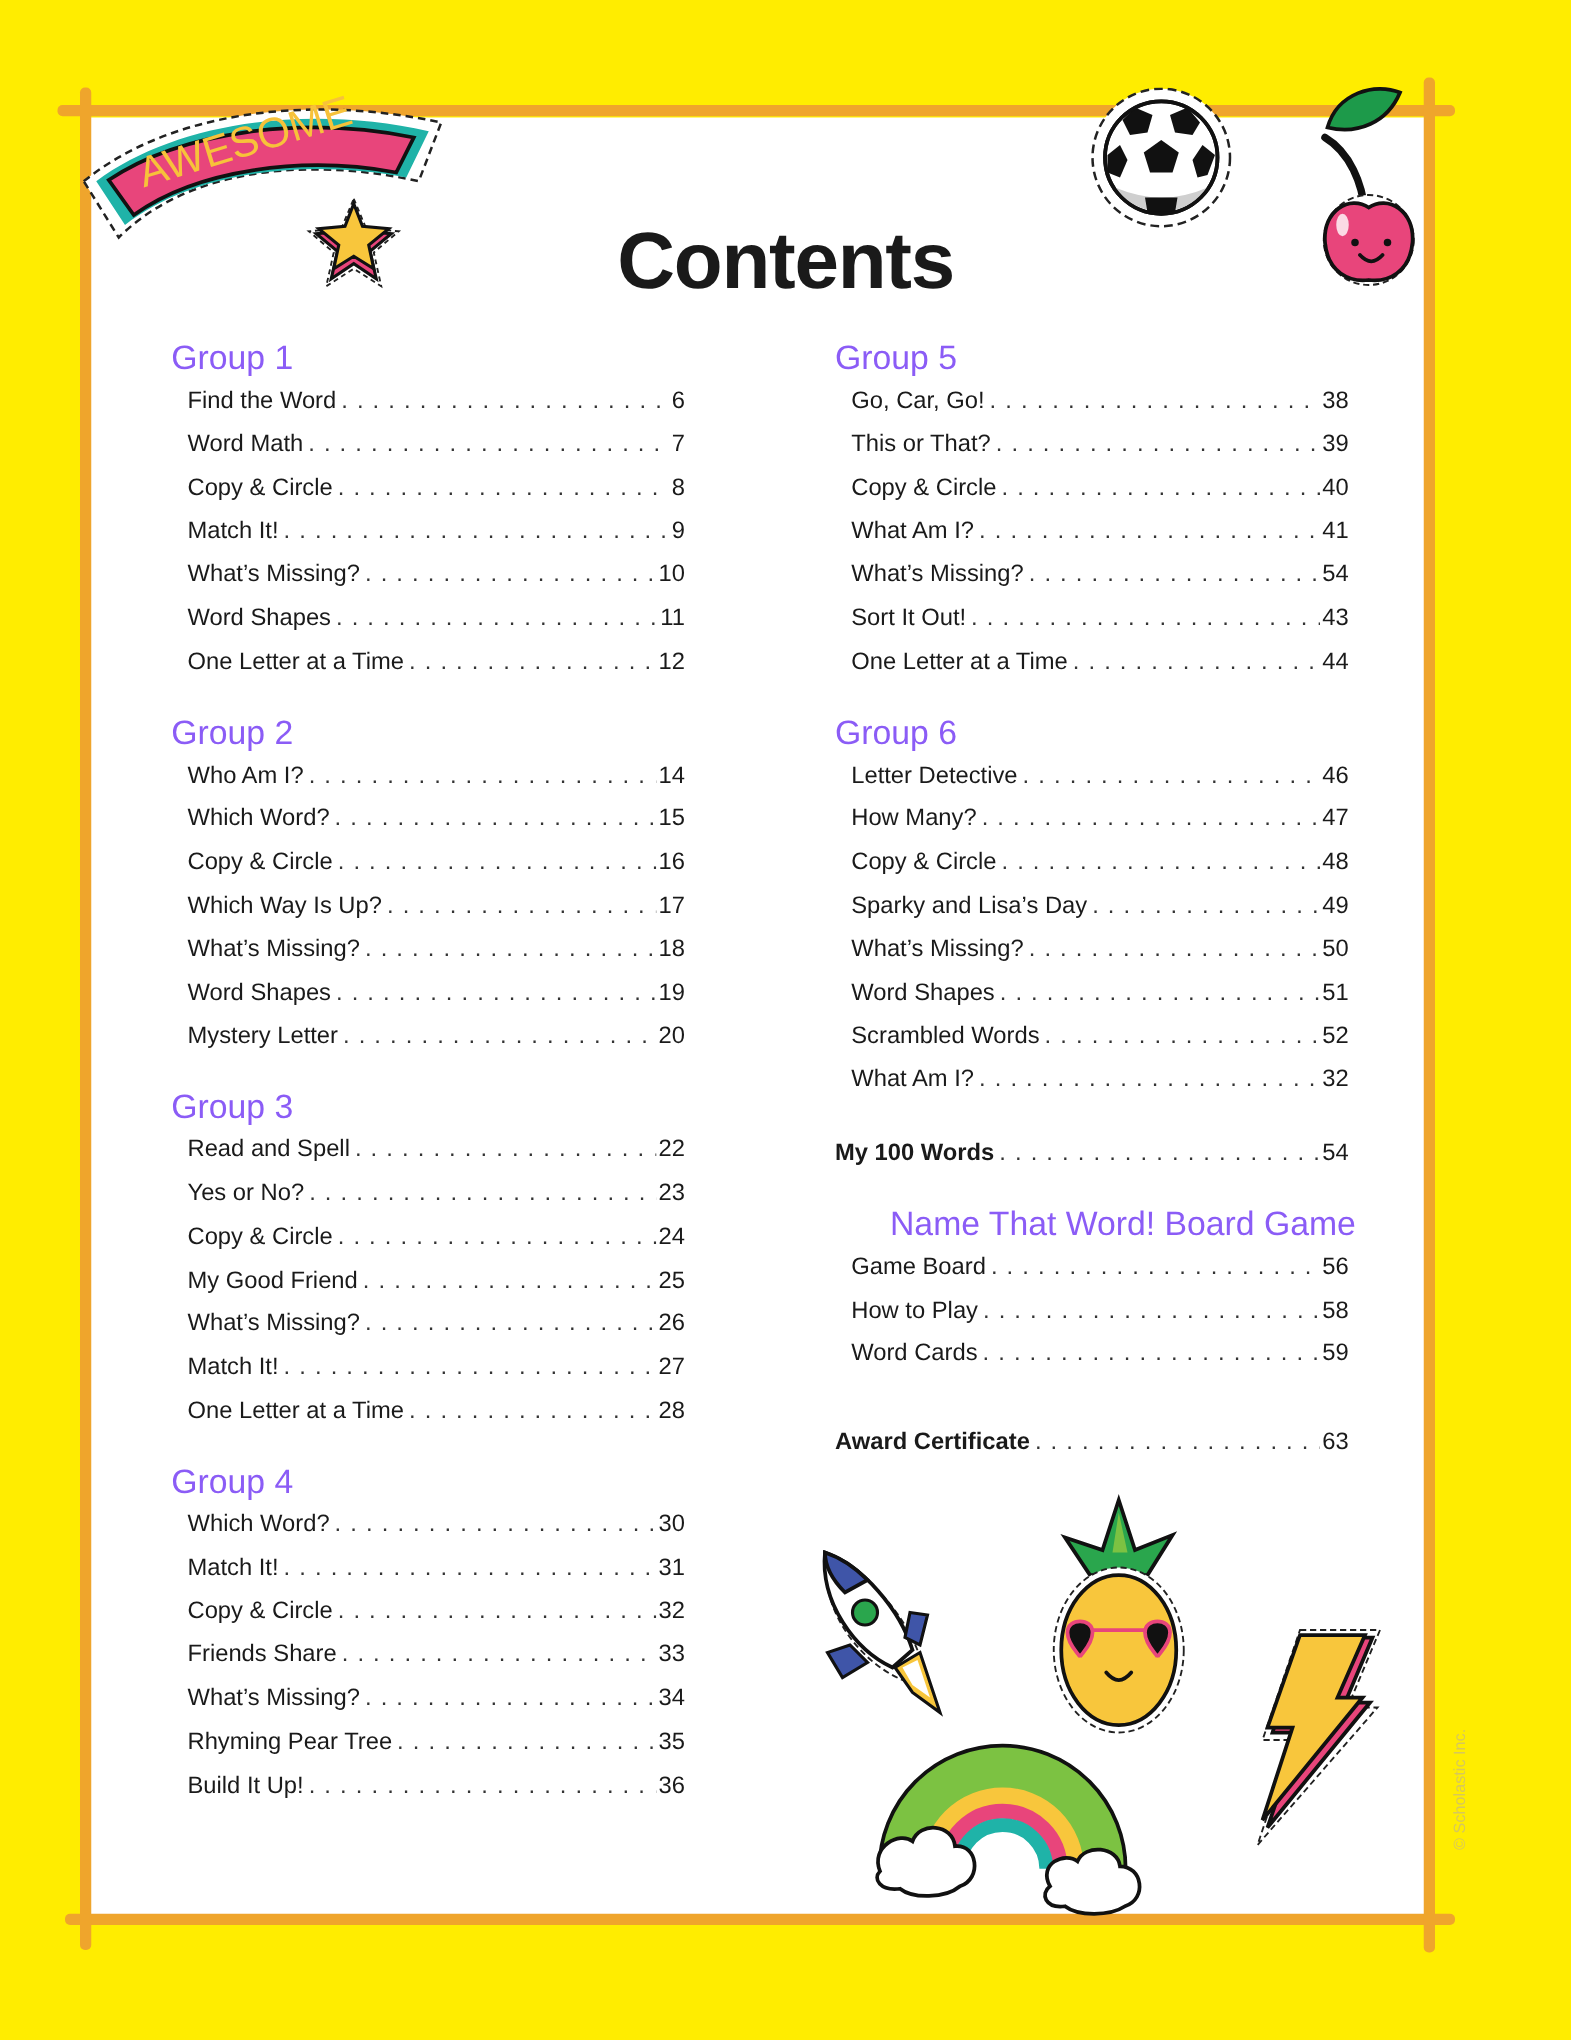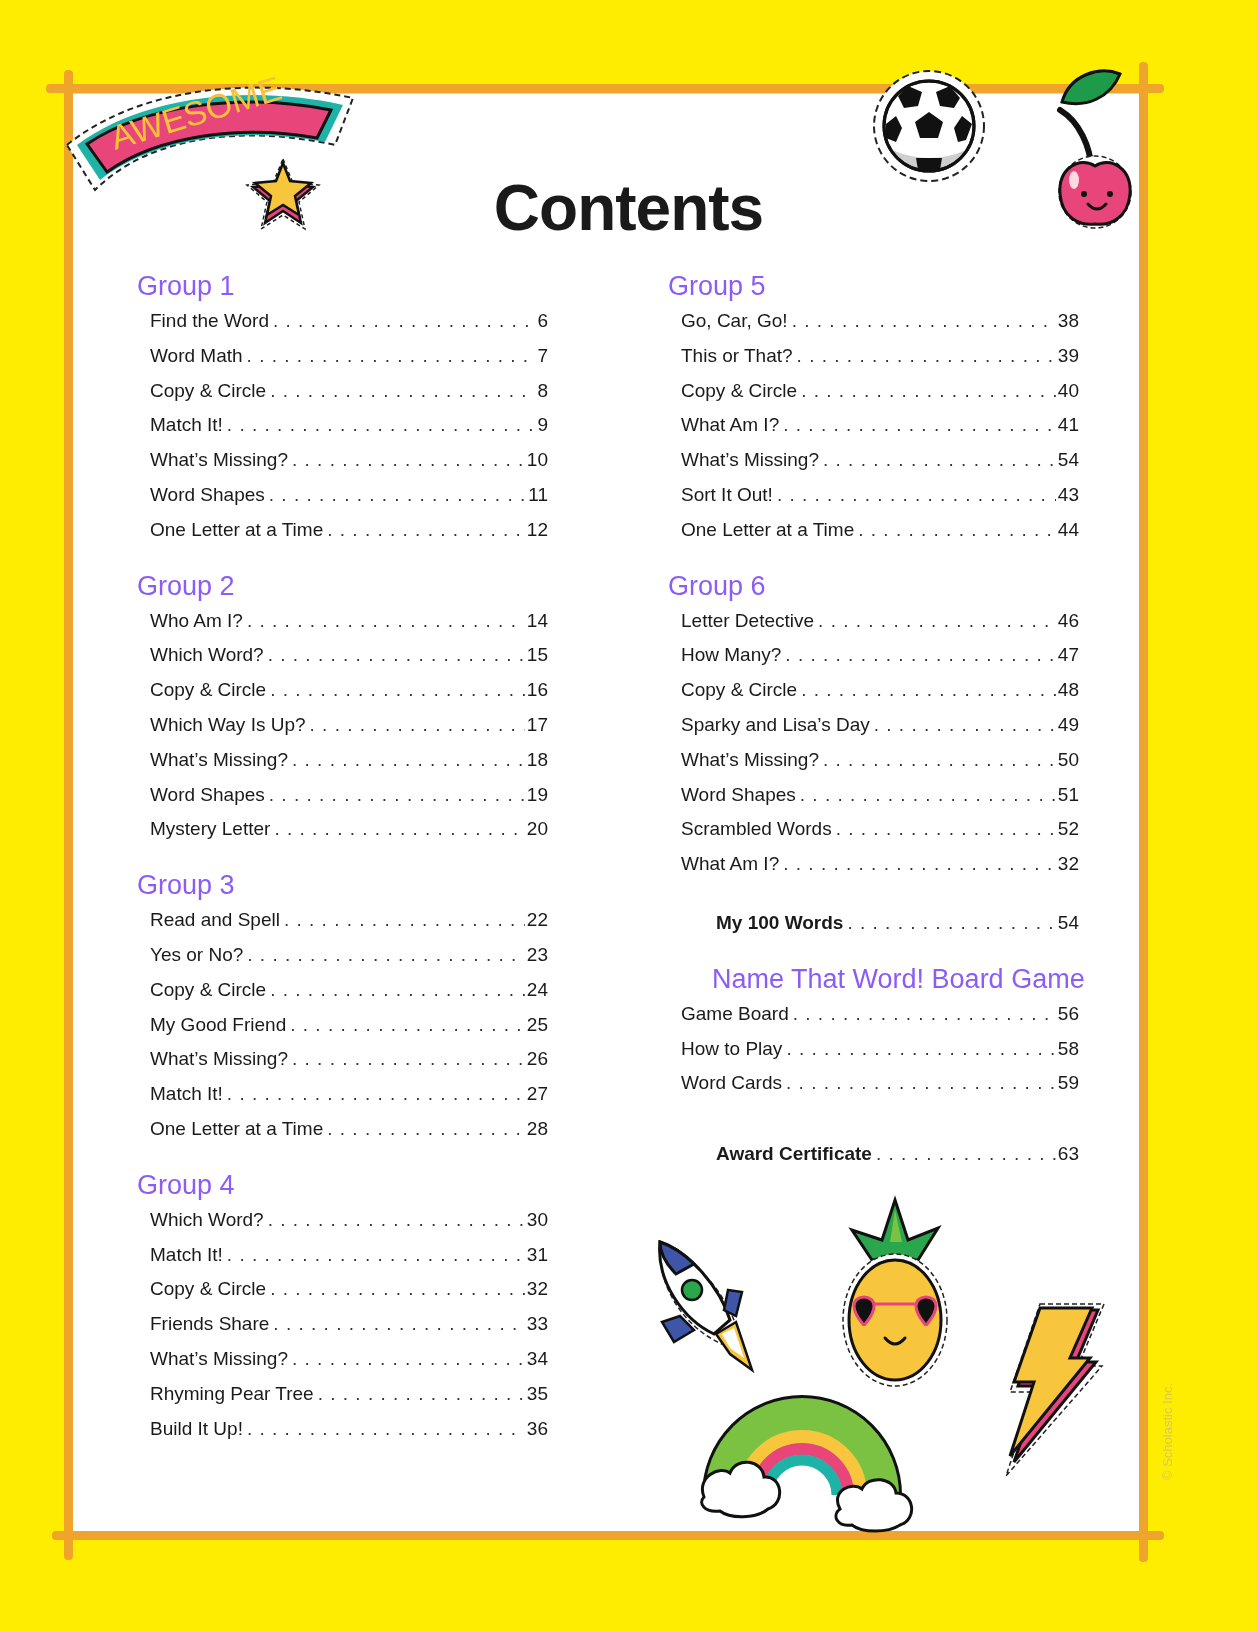--- a/index.html
+++ b/index.html
@@ -9,21 +9,21 @@
     .paper { position:absolute; left:72px; top:94px; width:1071px; height:1440px; background:#ffffff; }
     .title { position:absolute; left:0; width:1257px; top:128px; text-align:center; font-size:64px; font-weight:700; letter-spacing:-1px; color:#1a1a1a; }
     .col { position:absolute; }
     .group { margin-bottom:0; }
     .group-title { font-size:27px; font-weight:400; height:36px; line-height:36px; color:#8b5cf6; }
     .toc-row { display:flex; align-items:baseline; height:34.8px; line-height:34.8px; font-size:19px; padding-left:13px; color:#1a1a1a; }
     .toc-row .label { white-space:nowrap; }
     .toc-row .dots { flex:1; overflow:hidden; white-space:nowrap; letter-spacing:3.2px; margin:0 2px 0 4px; color:#333; }
     .toc-row .dots::before { content:". . . . . . . . . . . . . . . . . . . . . . . . . . . . . . . . . . . . . . . . . . . . ."; letter-spacing:0; word-spacing:2px; }
     .toc-row .page { white-space:nowrap; text-align:right; }
-    .toc-row.bold { font-weight:700; padding-left:0;margin-left:48px; }
+    .toc-row.bold { font-weight:700; padding-left:0; }
     .spacer { height:24px; }
     .sticker { position:absolute; }
     .copyright { position:absolute; left:1160px; top:1480px; transform:rotate(-90deg); transform-origin:left top; font-size:13px; color:#d8c85a; white-space:nowrap; }
   </style>
 </head>
 <body>
 
 <div class="paper"></div>
 <div class="frame-h" style="left:46px; top:84px; width:1118px;"></div>
 <div class="frame-h" style="left:52px; top:1531px; width:1112px;"></div>

